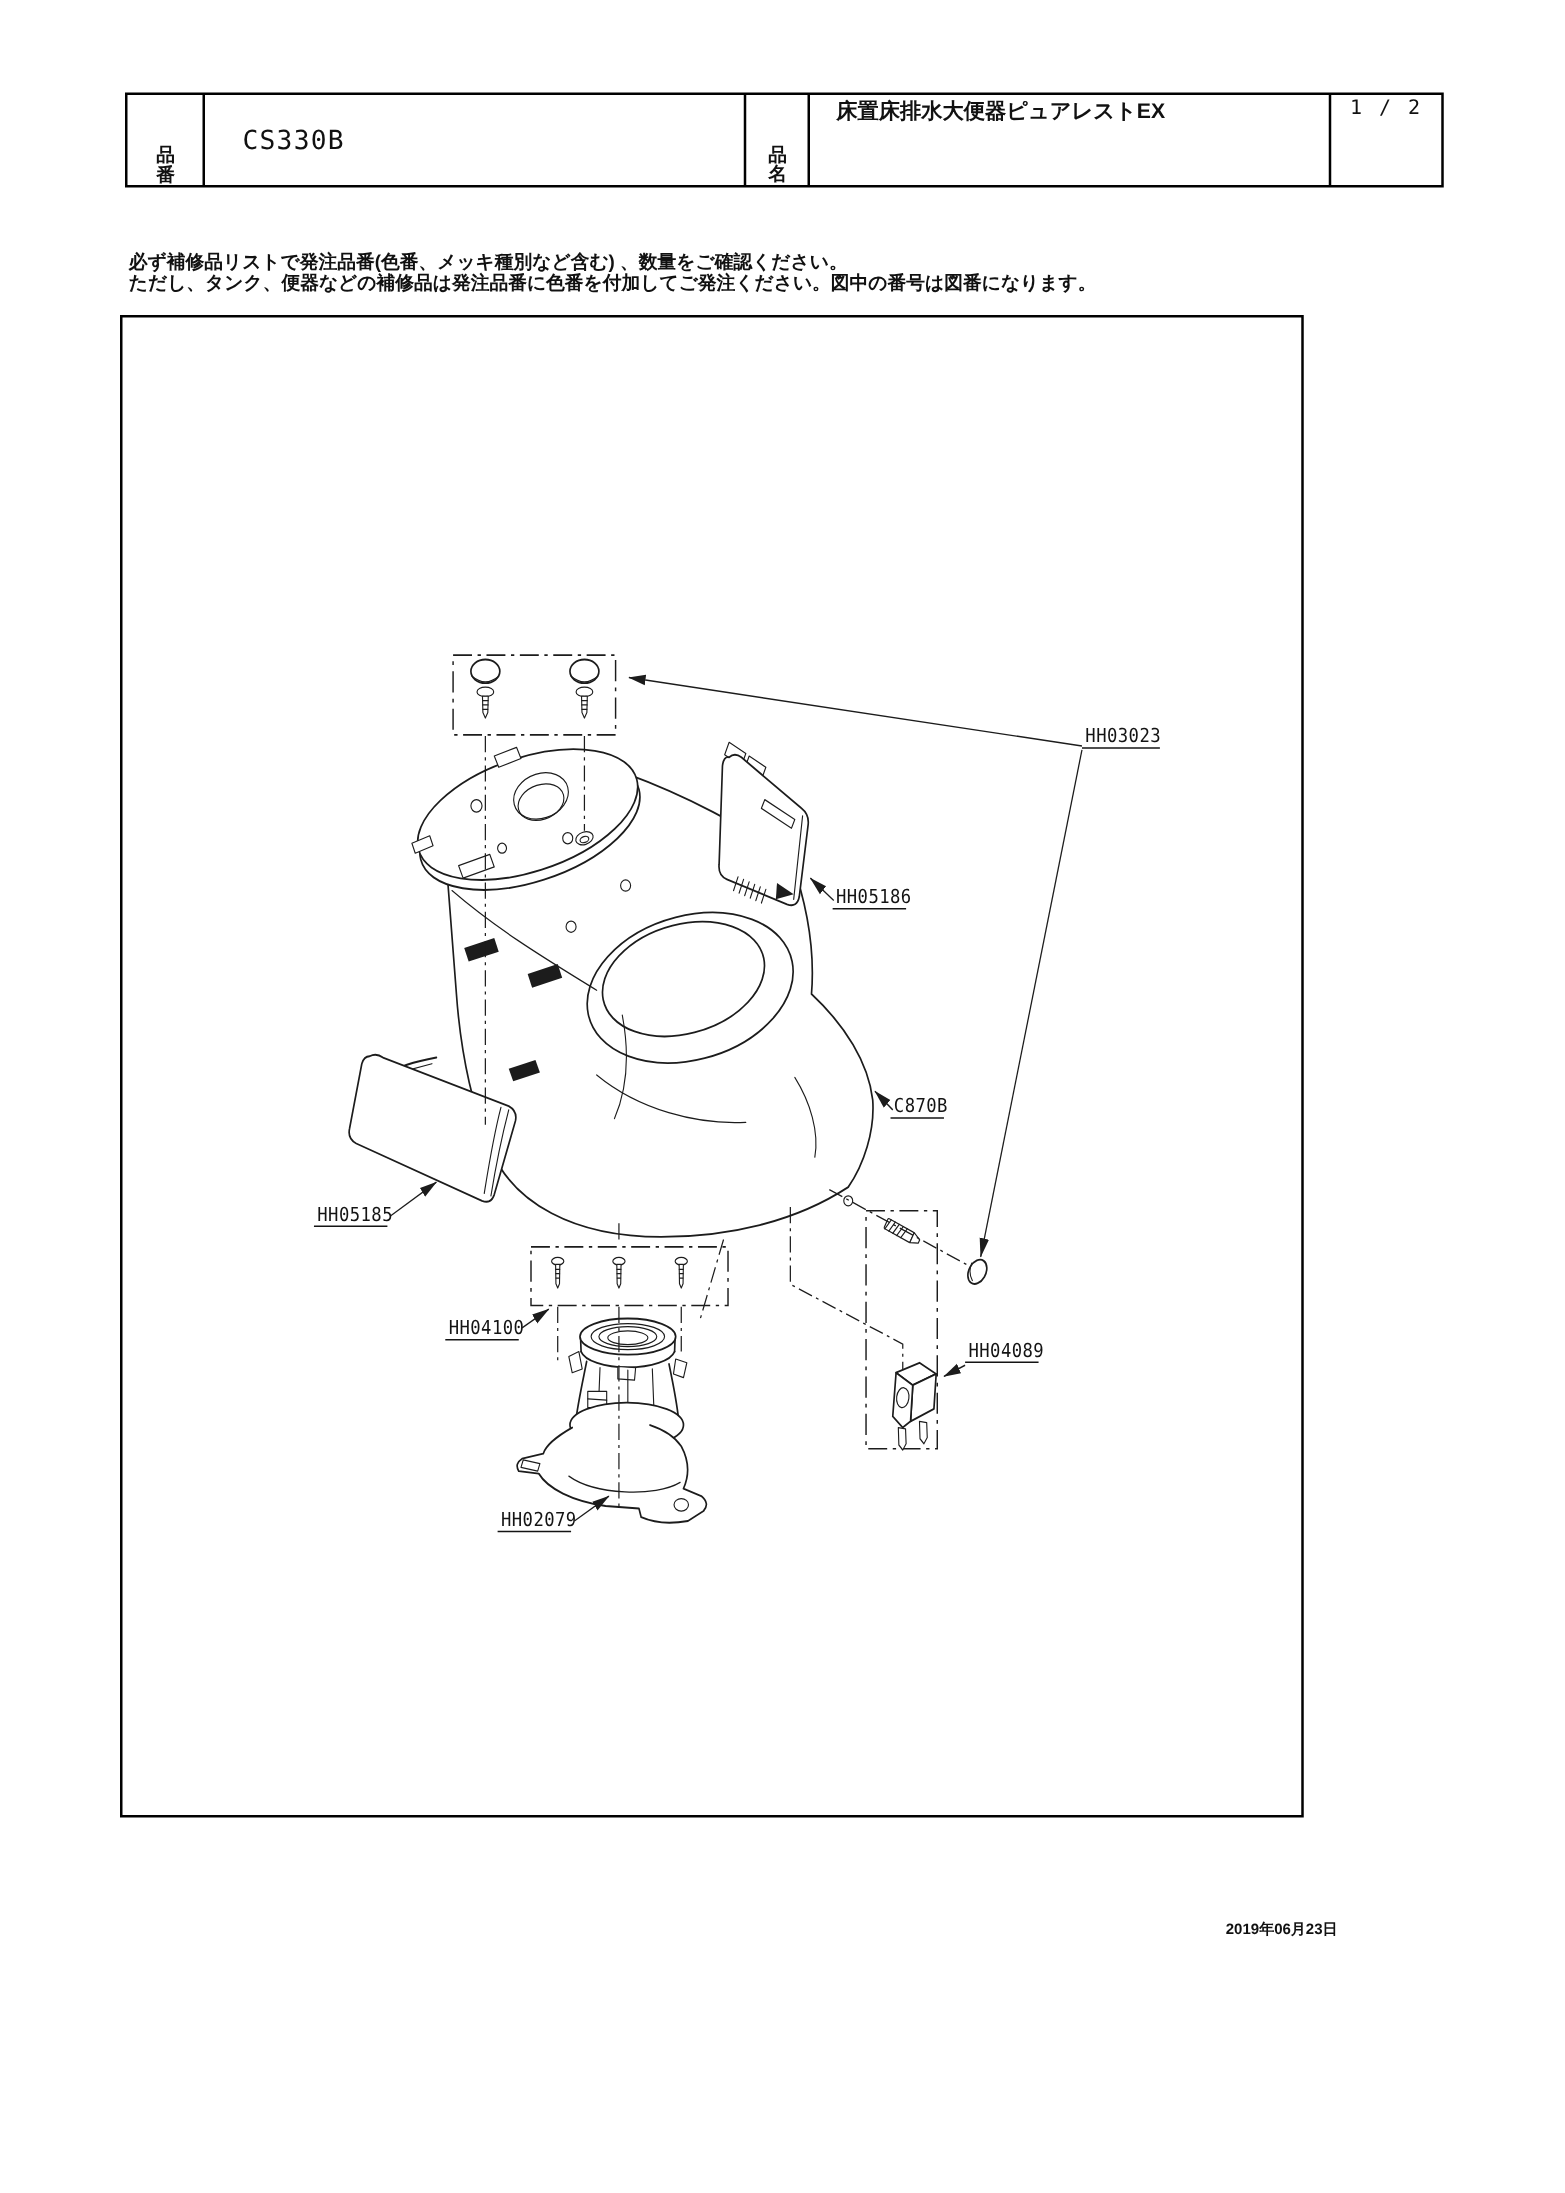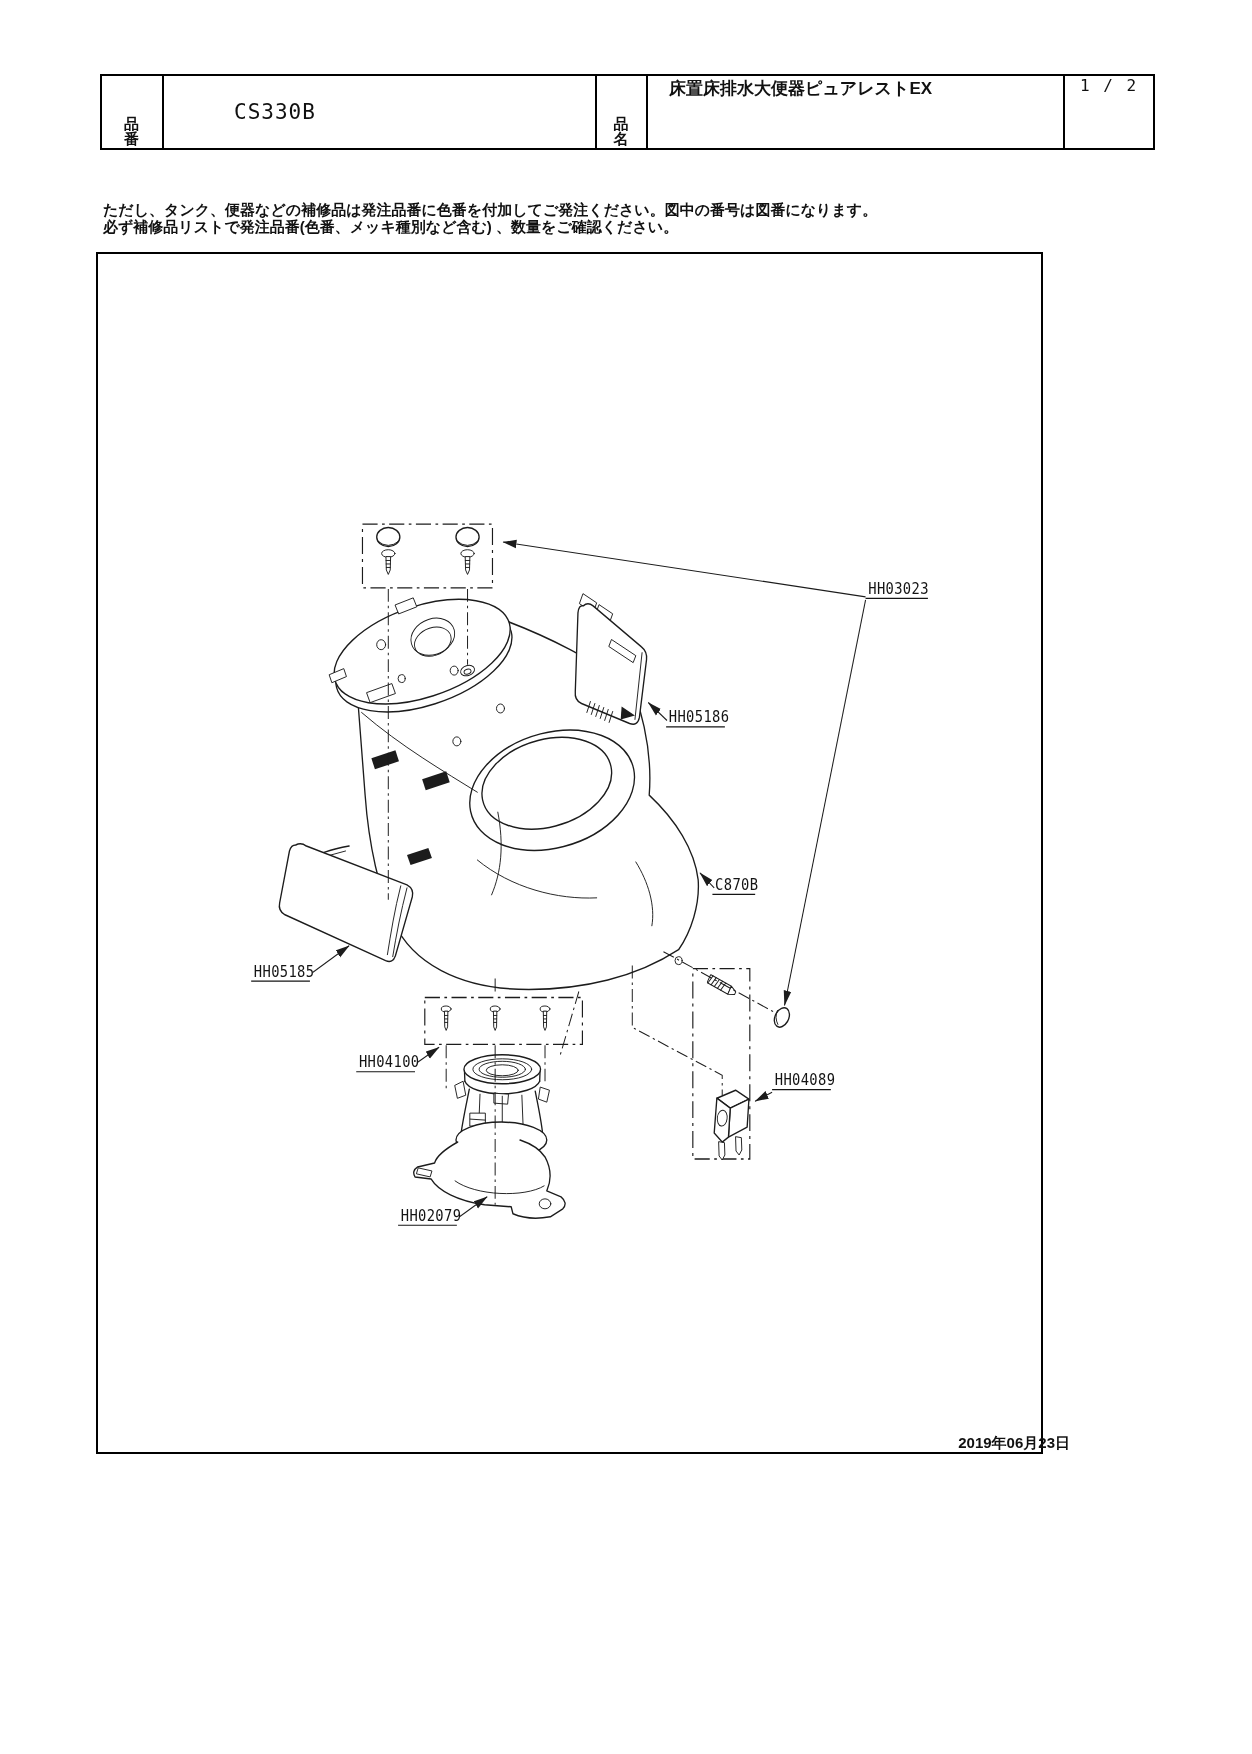--- a/index.html
+++ b/index.html
@@ -4,39 +4,39 @@
 <style>
   html,body{margin:0;padding:0;background:#fff;}
   .page{position:relative;width:1252px;height:1754px;background:#fff;overflow:hidden;
         font-family:"Liberation Sans",sans-serif;color:#111;}
   
   .htable{position:absolute;left:100px;top:74px;width:1055px;height:76px;
           border:2px solid #000;box-sizing:border-box;display:flex;}
   .hcell{box-sizing:border-box;height:100%;}
   .hcell+.hcell{border-left:2px solid #000;}
   .c-pnl{width:60px;display:flex;align-items:center;justify-content:center;}
-  .c-pn{width:433px;display:flex;align-items:center;padding-left:40px;}
+  .c-pn{width:433px;display:flex;align-items:center;}
   .c-nml{width:51px;display:flex;align-items:center;justify-content:center;}
   .c-nm{width:417px;}
   .c-pg{flex:1;display:flex;justify-content:center;}
   .vlabel{writing-mode:vertical-rl;text-orientation:upright;font-size:15px;font-weight:600;
           letter-spacing:15px;line-height:1;margin-top:14px;}
   .partno{font-family:"DejaVu Sans Mono",monospace;font-size:21px;letter-spacing:1px;padding-left:30px;}
   .pname{font-size:17px;font-weight:600;padding:1px 0 0 21px;}
   .pgno{font-family:"DejaVu Sans Mono",monospace;font-size:16px;letter-spacing:2px;}
   
   .notice{position:absolute;left:103px;top:202px;font-size:15px;font-weight:600;line-height:16.5px;
           white-space:nowrap;}
   
   .dbox{position:absolute;left:96px;top:252px;width:947px;height:1202px;
         border:2px solid #000;box-sizing:border-box;}
   .dbox svg{position:absolute;left:0;top:0;width:100%;height:100%;}
   
-  .ddate{position:absolute;left:930px;top:1434px;width:140px;text-align:right;
-         font-size:15px;font-weight:600;}
+  .ddate{position:absolute;left:930px;top:1535px;width:140px;text-align:right;
+         font-size:12px;font-weight:600;}
   
   .ln  {fill:none;stroke:#1c1c1c;stroke-width:1.5;stroke-linejoin:round;stroke-linecap:round;}
   .lnt {fill:none;stroke:#1c1c1c;stroke-width:1;stroke-linejoin:round;stroke-linecap:round;}
   .wf  {fill:#fff;}
   .bf  {fill:#1c1c1c;stroke:none;}
   .dd  {fill:none;stroke:#1c1c1c;stroke-width:1.1;stroke-dasharray:13 4 2.5 4;}
   .ddb {fill:none;stroke:#1c1c1c;stroke-width:1.3;stroke-dasharray:17 5 3 5;}
   .ldr {fill:none;stroke:#1c1c1c;stroke-width:1.15;}
   .lbl {font-family:"DejaVu Sans Mono",monospace;font-size:15.5px;fill:#141414;letter-spacing:.4px;}
   .ul  {stroke:#141414;stroke-width:1.2;}
@@ -58,22 +58,22 @@
     </div>
     <div class="hcell c-nm">
       <div class="pname">床置床排水大便器ピュアレストEX</div>
     </div>
     <div class="hcell c-pg">
       <span class="pgno">1 / 2</span>
     </div>
   </div>
 
   <div class="notice">
+    <div>必ず補修品リストで発注品番(色番、メッキ種別など含む) 、数量をご確認ください。</div>
     <div>ただし、タンク、便器などの補修品は発注品番に色番を付加してご発注ください。図中の番号は図番になります。</div>
-    <div>必ず補修品リストで発注品番(色番、メッキ種別など含む) 、数量をご確認ください。</div>
   </div>
 
   <div class="dbox">
     <svg viewBox="96 252 1059 1202" preserveAspectRatio="none">
       <defs>
         <marker id="arw" viewBox="0 0 14 9" refX="13" refY="4.5" markerWidth="14" markerHeight="9" orient="auto">
           <path d="M0 0.8 L13.5 4.5 L0 8.2 Z" fill="#1c1c1c"></path>
         </marker>
       </defs>
 

